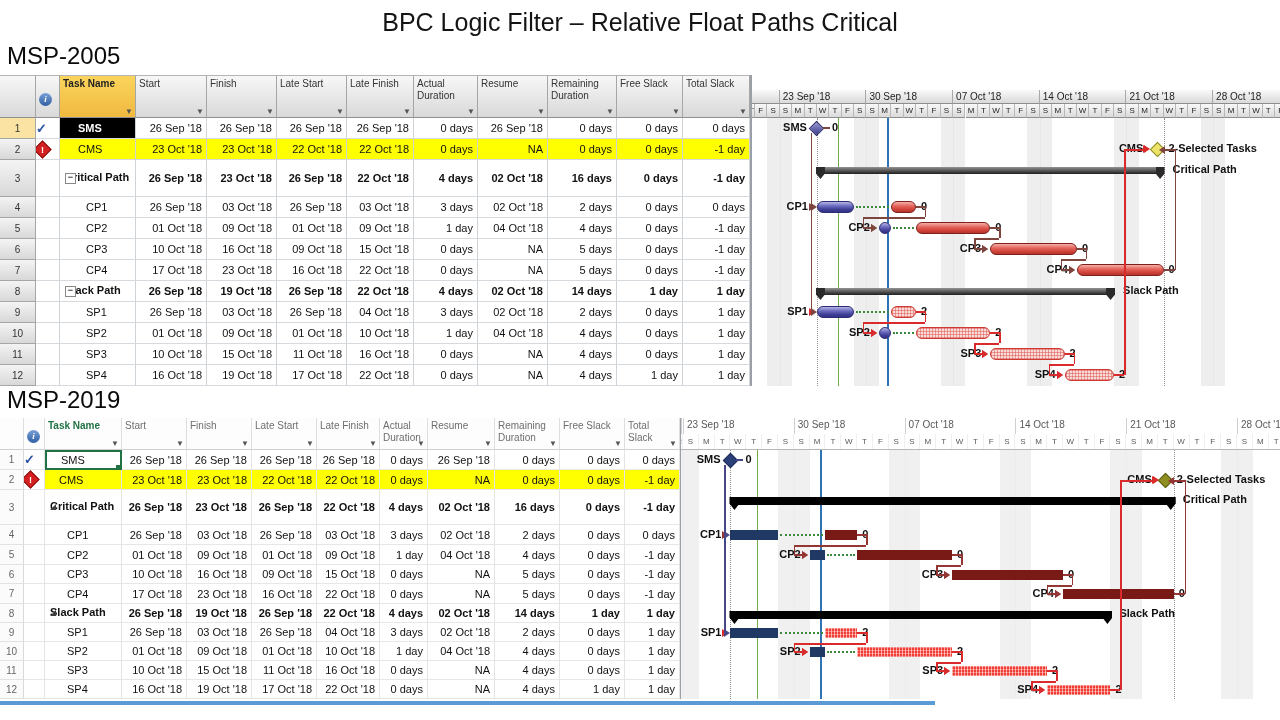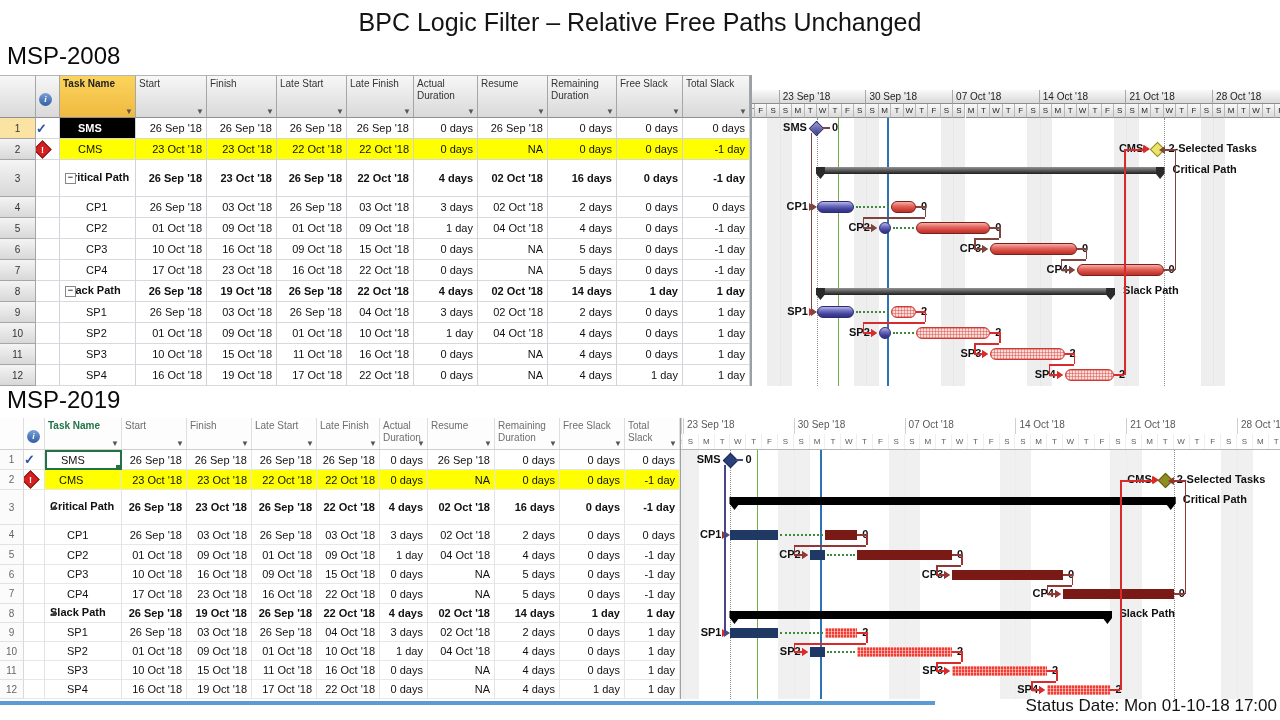--- a/index.html
+++ b/index.html
@@ -80,24 +80,23 @@
   .glabel{position:absolute;font-size:11px;font-weight:bold;color:#111;white-space:nowrap;}
   .rlabel{text-align:right;}
   .vline{position:absolute;}
   .lseg{position:absolute;}
   .tri{position:absolute;width:0;height:0;}
 </style>
 </head>
 <body>
 
 <div id="slide">
-  <div id="page-title">BPC Logic Filter – Relative Free Paths Unchanged</div>
-  <div class="seclabel" style="left:7px;top:42px;">MSP-2008</div>
+  <div id="page-title">BPC Logic Filter – Relative Float Paths Critical</div>
+  <div class="seclabel" style="left:7px;top:42px;">MSP-2005</div>
   <div class="seclabel" style="left:7px;top:386px;">MSP-2019</div>
-  <div id="status-date">Status Date: Mon 01-10-18 17:00</div>
 <div style="left: 0px; top: 0px; width: 0px; height: 0px; position: absolute;">
       <div class="hc hc10" style="left: 0px; top: 75px; width: 36px; height: 43px; position: absolute;"></div>
       <div class="hc hc10" style="left: 36px; top: 75px; width: 24px; height: 43px; position: absolute;">
         <div class="infob" style="position: absolute; margin-top: 15px;">i</div>
       </div>
       <div class="hc hc10 tn" style="left: 60px; top: 75px; width: 76px; height: 43px; position: absolute;"><span>Task Name</span><div class="hdr-arrow" style="position: absolute;">▼</div></div>
       <div class="hc hc10" style="left: 136px; top: 75px; width: 71px; height: 43px; position: absolute;"><span>Start</span><div class="hdr-arrow" style="position: absolute;">▼</div></div>
       <div class="hc hc10" style="left: 207px; top: 75px; width: 70px; height: 43px; position: absolute;"><span>Finish</span><div class="hdr-arrow" style="position: absolute;">▼</div></div>
       <div class="hc hc10" style="left: 277px; top: 75px; width: 70px; height: 43px; position: absolute;"><span>Late Start</span><div class="hdr-arrow" style="position: absolute;">▼</div></div>
       <div class="hc hc10" style="left: 347px; top: 75px; width: 67px; height: 43px; position: absolute;"><span>Late Finish</span><div class="hdr-arrow" style="position: absolute;">▼</div></div>

